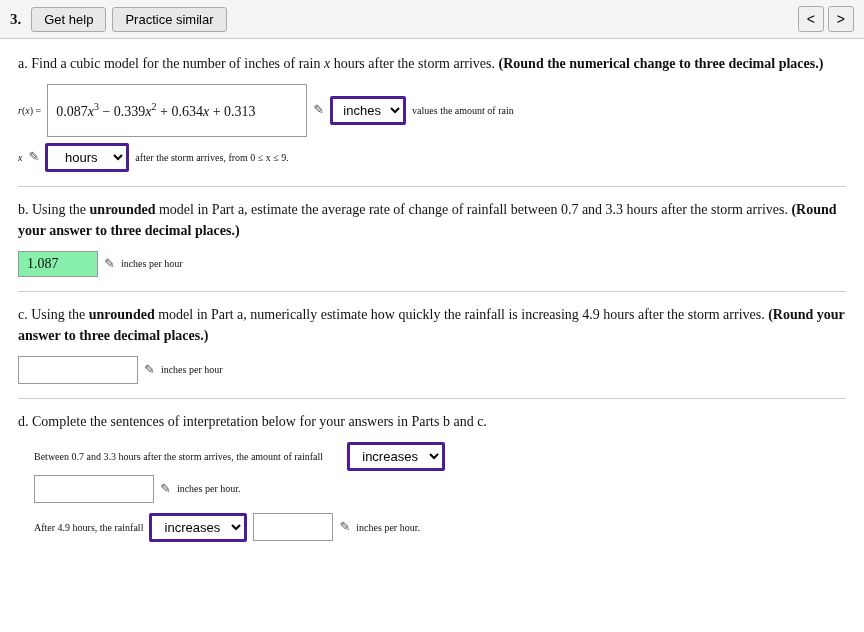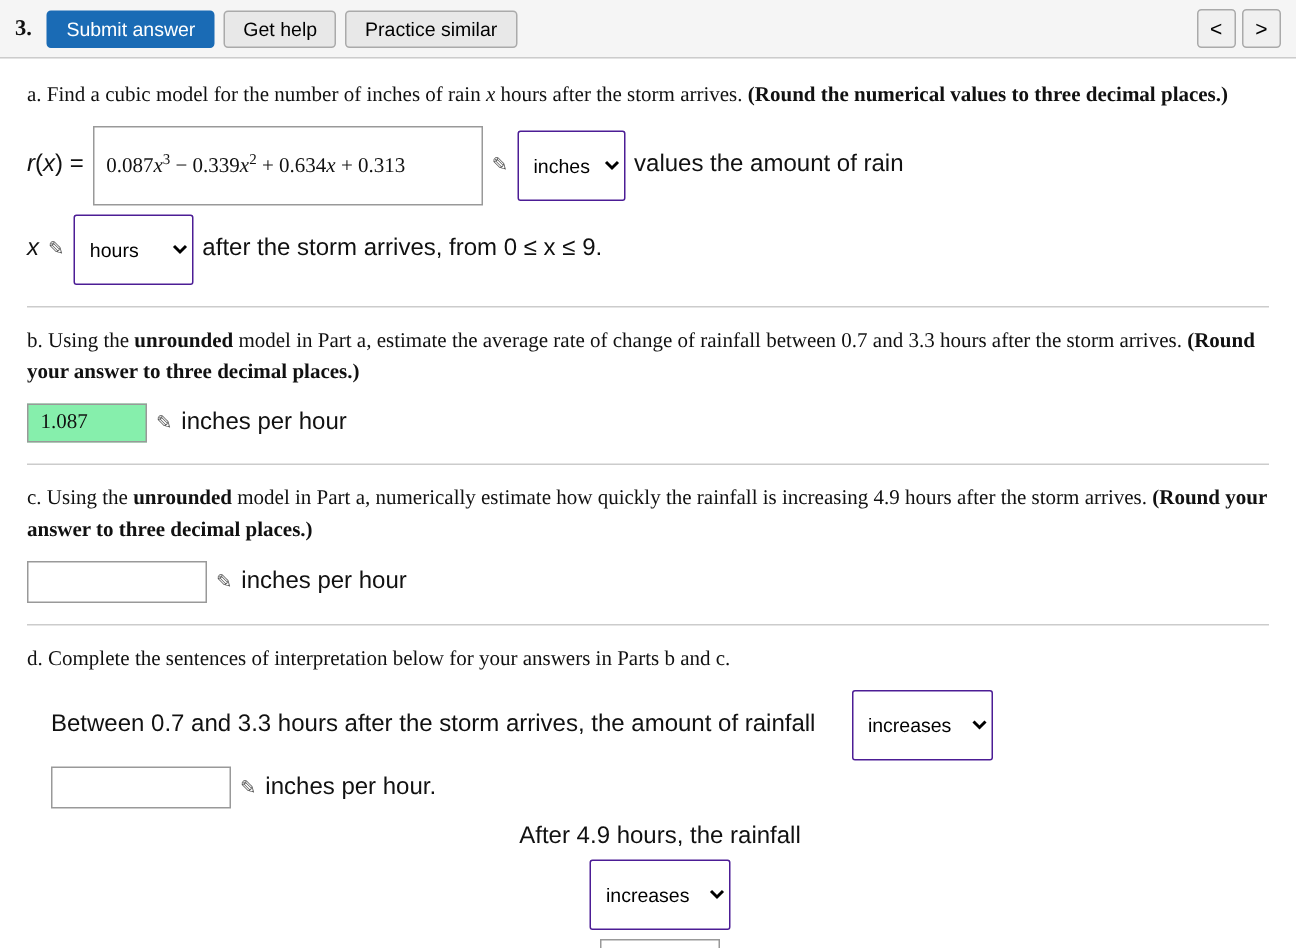--- a/index.html
+++ b/index.html
@@ -89,43 +89,44 @@
       font-family: Georgia, serif;
     }
 
     .pencil-icon {
       font-size: 13px;
       color: #555;
       cursor: pointer;
     }
 
     .dropdown {
-      padding: 14px 6px;
+      padding: 3px 6px;
       font-size: 13px;
-      border: 1px solid #4c1d95;
+      border: 3px solid #4c1d95;
       border-radius: 2px;
       background: #fff;
       cursor: pointer;
       font-family: Arial, sans-serif;
       min-width: 70px;
+      text-align: center;
     }
 
     .section-divider {
       border: none;
       border-top: 1px solid #ccc;
       margin: 12px 0;
     }
 
     .part-section {
       margin-bottom: 14px;
     }
 
     .inline-text {
-      font-size: 16px;
-      font-family: Liberation Sans, sans-serif;
+      font-size: 10px;
+      font-family: Liberation Serif, serif;
     }
 
     .value-box {
       border: 1px solid #999;
       padding: 4px 8px;
       font-size: 14px;
       min-width: 80px;
       font-family: Georgia, serif;
       background: #86efac;
     }
@@ -149,36 +150,35 @@
     }
 
     sup { font-size: 10px; vertical-align: super; }
   </style>
 </head>
 <body>
 
 <div class="top-bar">
   <div class="top-bar-left">
     <span class="question-number">3.</span>
-    <button class="btn btn-submit">Submit answer</button>
     <button class="btn">Get help</button>
     <button class="btn">Practice similar</button>
   </div>
   <div class="top-bar-right">
     <button class="nav-btn">&lt;</button>
     <button class="nav-btn">&gt;</button>
   </div>
 </div>
 
 <div class="main-content">
 
   <div class="part-section">
     <div class="part-text">
       <span>a. </span>
-      <span>Find a cubic model for the number of inches of rain <em>x</em> hours after the storm arrives. <strong>(Round the numerical values to three decimal places.)</strong></span>
+      <span>Find a cubic model for the number of inches of rain <em>x</em> hours after the storm arrives. <strong>(Round the numerical change to three decimal places.)</strong></span>
     </div>
 
     <div class="answer-row">
       <span class="inline-text"><em>r</em>(<em>x</em>) =</span>
       <div class="formula-box">
         0.087<em>x</em><sup>3</sup> − 0.339<em>x</em><sup>2</sup> + 0.634<em>x</em> + 0.313
       </div>
       <span class="pencil-icon">✎</span>
       <select class="dropdown">
         <option>inches</option>
@@ -247,21 +247,21 @@
         </select>
       </div>
       <div class="answer-row-sub">
         <div class="empty-input"></div>
         <span class="pencil-icon">✎</span>
         <span class="inline-text">inches per hour.</span>
       </div>
     </div>
 
     <div style="margin-left: 16px;">
-      <div style="display:flex; align-items:center; gap:6px; flex-wrap:wrap;flex-direction:column;">
+      <div style="display:flex; align-items:center; gap:6px; flex-wrap:wrap;">
         <span class="inline-text">After 4.9 hours, the rainfall</span>
         <select class="dropdown">
           <option>increases</option>
           <option>decreases</option>
         </select>
         <div class="empty-input" style="min-width:80px;"></div>
         <span class="pencil-icon">✎</span>
         <span class="inline-text">inches per hour.</span>
       </div>
     </div>

